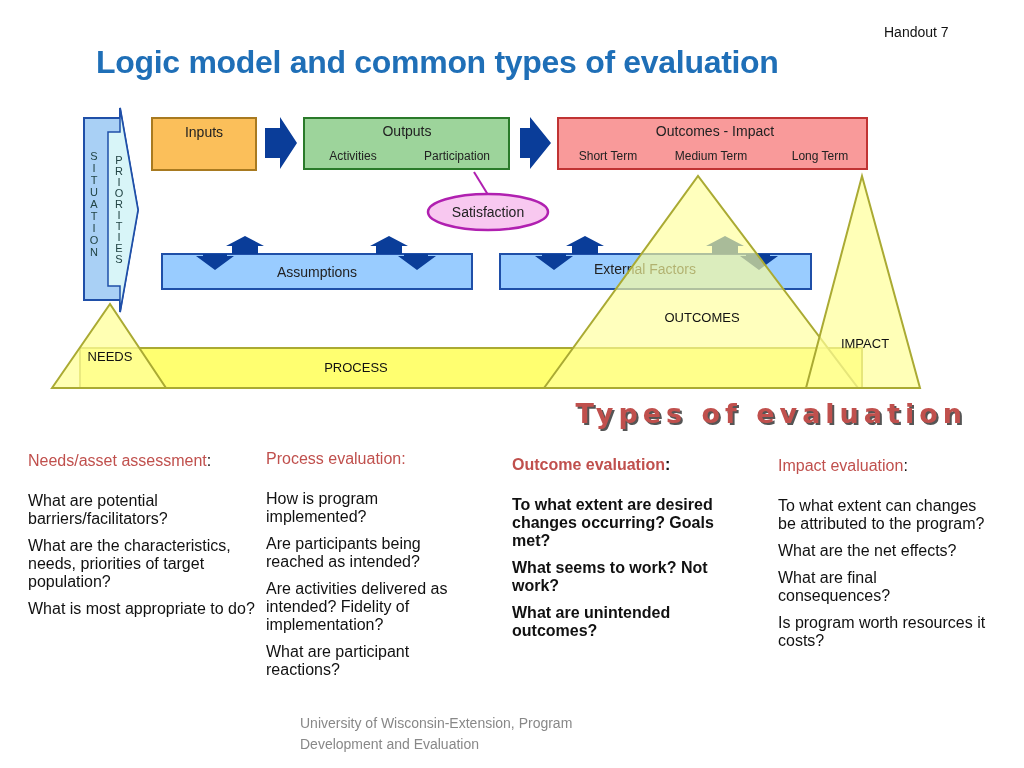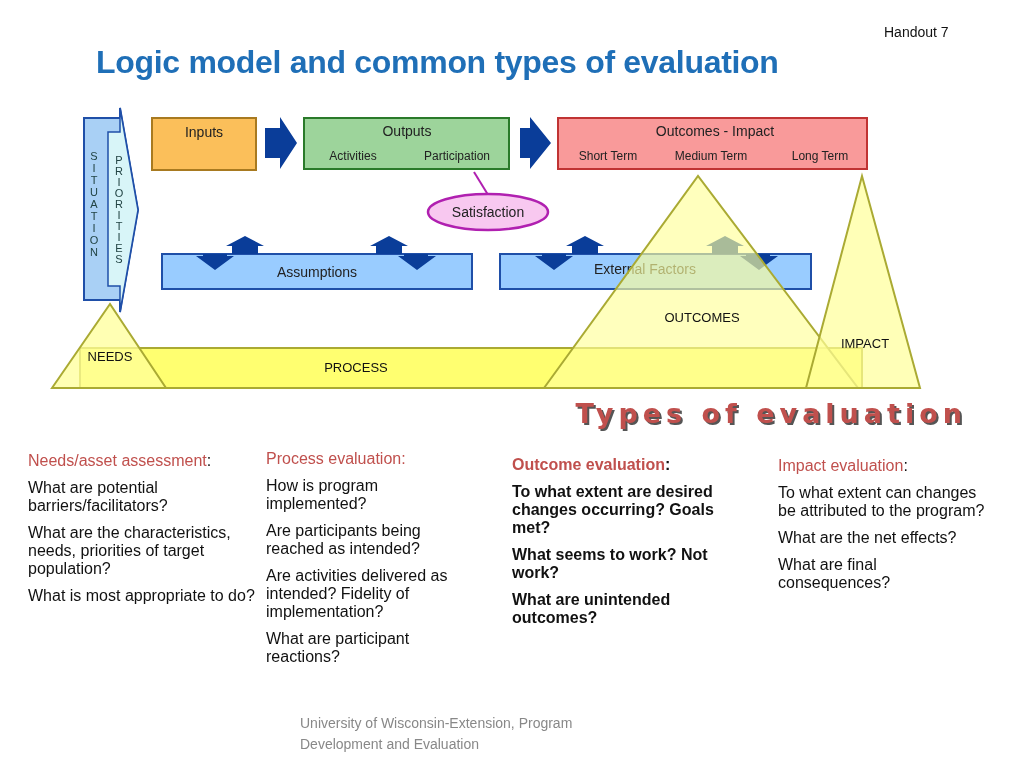--- a/index.html
+++ b/index.html
@@ -22,21 +22,21 @@
     position: absolute; top: 398px; left: 0; width: 960px; text-align: right;
     font-family: "DejaVu Sans", sans-serif; font-weight: bold; font-size: 27px;
     letter-spacing: 5px; color: #c0504d;
     text-shadow: 2px 2px 0 #555;
     margin-left: 7px;
   }
   .col {
     position: absolute; font-size: 16px; line-height: 18px; color: #111;
     font-family: "Liberation Sans", sans-serif;
   }
-  .col .head { color: #c0504d; margin-bottom: 9px; }
+  .col .head { color: #c0504d; margin-bottom: 22px; }
   .col .head .colon { color: #111; }
   .col .q { margin-bottom: 9px; }
   .footer {
     position: absolute; top: 713px; left: 300px; width: 424px; text-align: left;
     font-size: 14px; line-height: 21px; color: #888;
   }
   .svgtext { font-family: "Liberation Sans", sans-serif; }
 </style>
 </head>
 <body>
@@ -140,18 +140,19 @@
   <div class="q">To what extent are desired changes occurring?  Goals met?</div>
   <div class="q">What seems to work? Not work?</div>
   <div class="q">What are unintended outcomes?</div>
 </div>
 
 <div class="col" style="left:778px; top:457px; width:215px;">
   <div class="head"><span>Impact evaluation</span><span class="colon">:</span></div>
   <div class="q">To what extent can changes be attributed to the program?</div>
   <div class="q">What are the net effects?</div>
   <div class="q">What are final consequences?</div>
+  <div class="q">Is program worth resources it costs?</div>
 </div>
 
 <div class="footer">
   <div>University of Wisconsin-Extension, Program</div>
   <div>Development and Evaluation</div>
 </div>
 
 </body></html>

